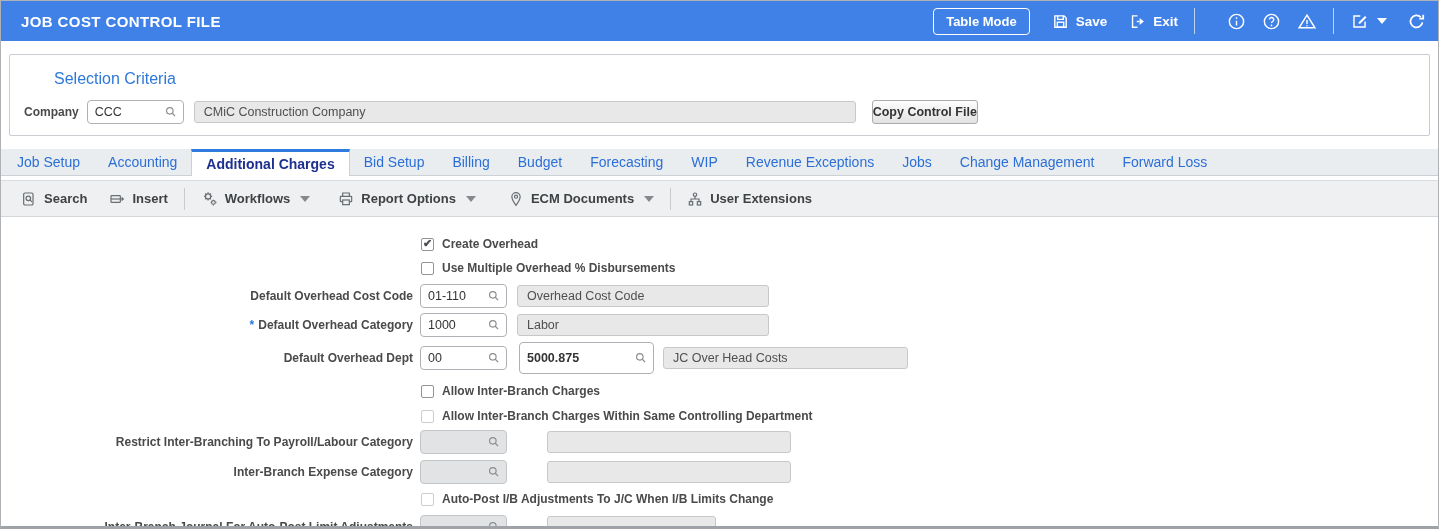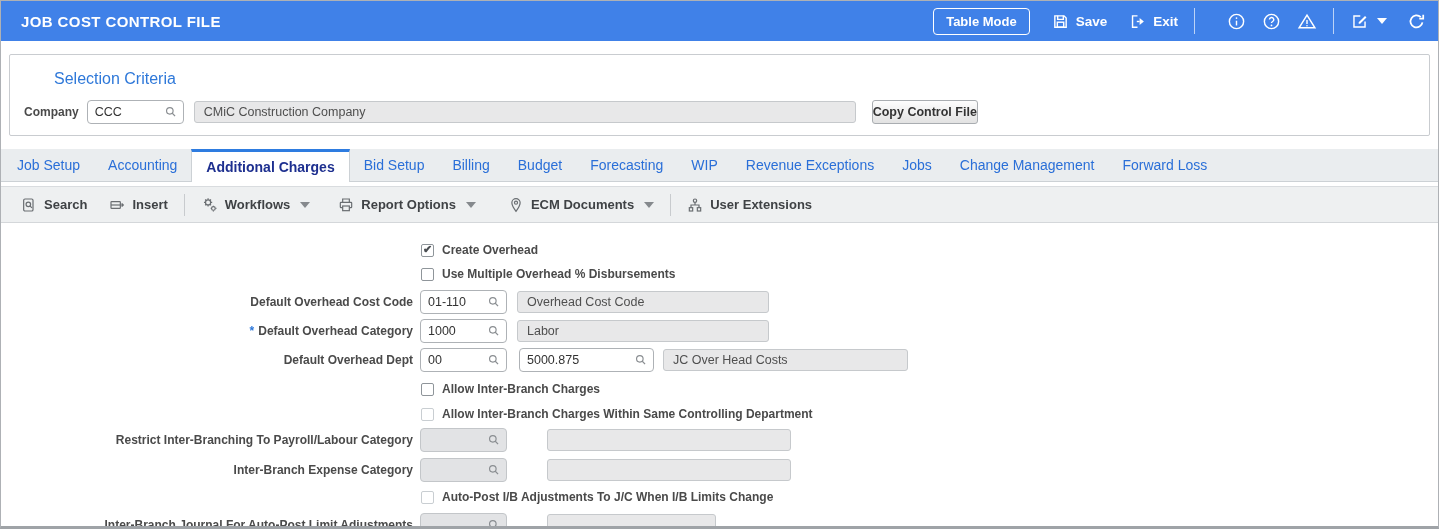--- a/index.html
+++ b/index.html
@@ -39,21 +39,21 @@
   .company-input { width:97px; }
   .display-field { height:22px; border:1px solid #c6c9cc; border-radius:3px; background:#e8e8e9;
                    color:#4f4f4f; font-size:12.5px; display:inline-flex; align-items:center;
                    padding:0 9px; white-space:pre; }
   .company-display { width:662px; margin-left:10px; }
   .btn-copy { margin-left:16px; height:24px; padding:0 0; font-size:12.5px; font-weight:bold;
               color:#333; background:linear-gradient(#fdfdfd,#e2e2e2); border:1px solid #a9adb1;
               border-radius:3px; cursor:pointer; }
 
   
-  .tabstrip { margin-top:13px; height:33px; background:#eaedef; border-bottom:1px solid #ccd1d5;
+  .tabstrip { margin-top:13px; height:27px; background:#eaedef; border-bottom:1px solid #ccd1d5;
               display:flex; align-items:stretch; padding-left:2px; }
   .tab { display:flex; align-items:center; padding:0 14px; font-size:14px; color:#2A6FD8;
          cursor:pointer; position:relative; }
   .tab.active { background:#fff; color:#1D2F8F; font-weight:bold;
                 border-top:3px solid #2e7ce0; border-left:1px solid #ccd1d5; border-right:1px solid #ccd1d5;
                 margin-bottom:-1px; z-index:2; }
 
   
   .toolbar { margin-top:4px; height:37px; background:#eef0f1; border-top:1px solid #d9dcdf;
              border-bottom:1px solid #d4d7da; display:flex; align-items:center; padding-left:20px; }
@@ -70,21 +70,21 @@
   .frow .lbl { width:412px; text-align:right; font-size:12px; font-weight:bold; color:#4a4a4a; flex:none; }
   .req { color:#2E78D9; margin-right:4px; font-weight:bold; font-size:12px; }
   .cbrow { display:flex; align-items:center; margin-left:420px; }
   .checkbox { width:13px; height:13px; border:1px solid #8f959a; border-radius:2px; background:#fff;
               display:inline-flex; align-items:center; justify-content:center; flex:none; cursor:pointer;
               font-size:11px; color:#4a4e52; line-height:1; }
   .checkbox.dim { border-color:#c9ced2; }
   .checkbox[data-checked="true"]::after { content:"✔"; font-weight:bold; margin-top:-1px; }
   .cb-label { font-size:12px; font-weight:bold; color:#4a4a4a; margin-left:8px; }
   .code-lov { width:87px; height:24px; margin-left:7px; }
-  .acct-lov { width:135px; height:24px; margin-left:12px; }
+  .acct-lov { width:135px; height:32px; margin-left:12px;font-weight:bold; }
   .desc-244 { width:252px; margin-left:10px; }
   .desc-245 { width:245px; margin-left:9px; }
   .desc-gap40 { width:244px; margin-left:40px; }
   .desc-169 { width:169px; margin-left:40px; }
 
   .mt10 { margin-top:10px; } .mt11 { margin-top:11px; } .mt9 { margin-top:9px; }
   .mt8 { margin-top:8px; } .mt7 { margin-top:7px; } .mt6 { margin-top:6px; } .mt5 { margin-top:5px; }
 
   svg { display:block; }
 </style>

